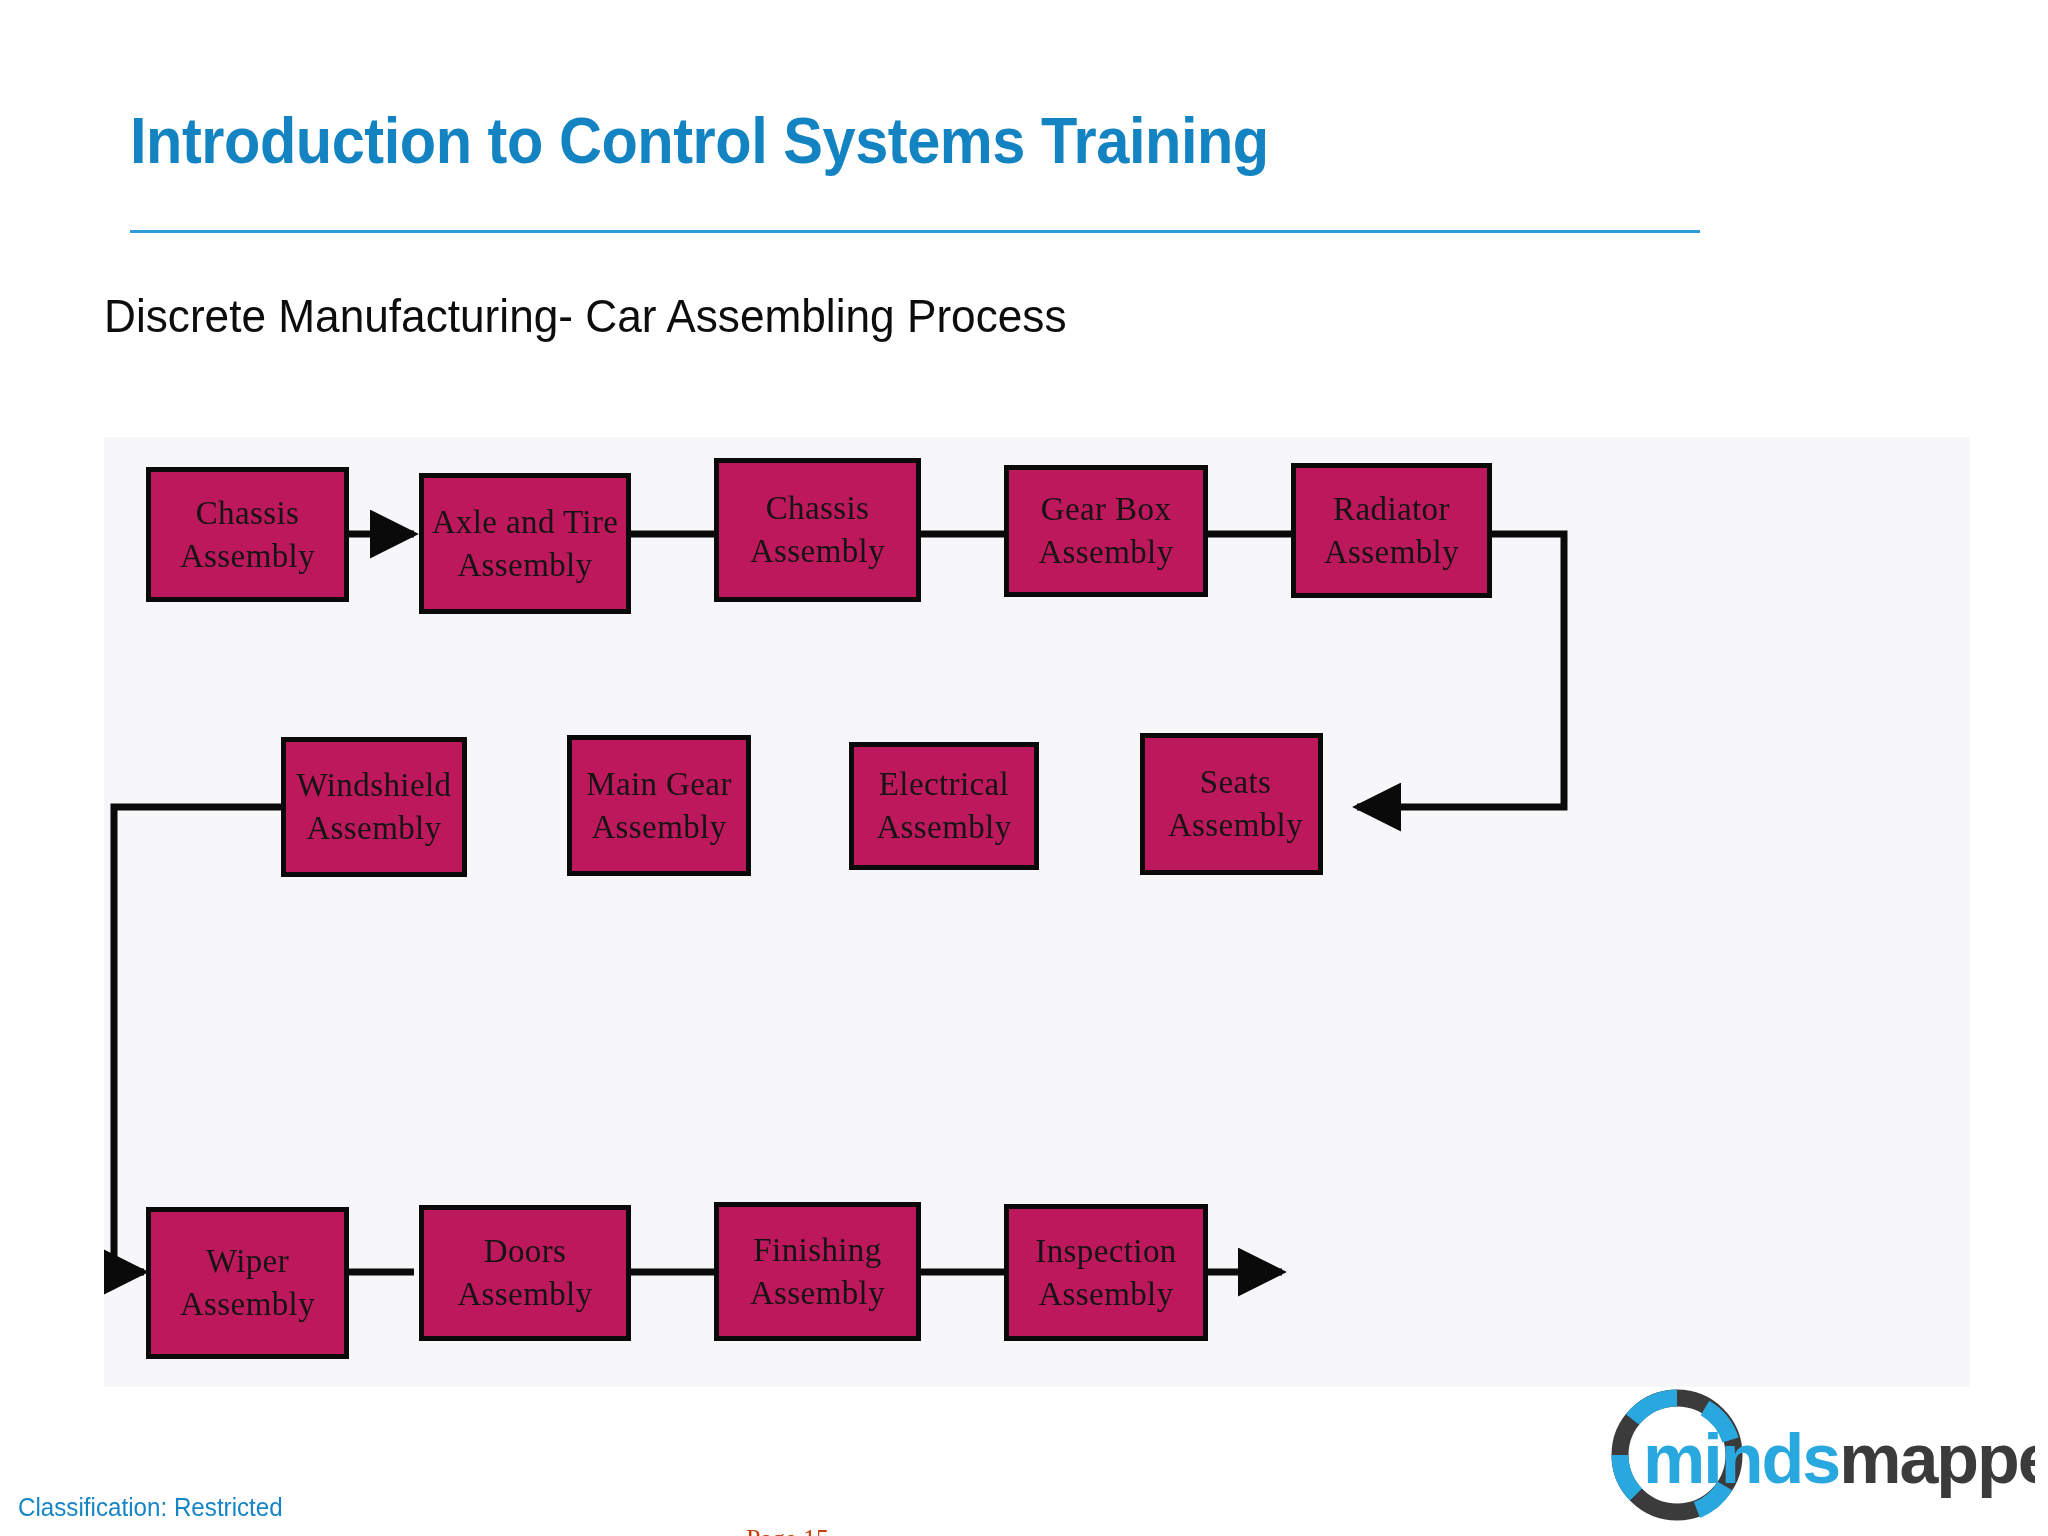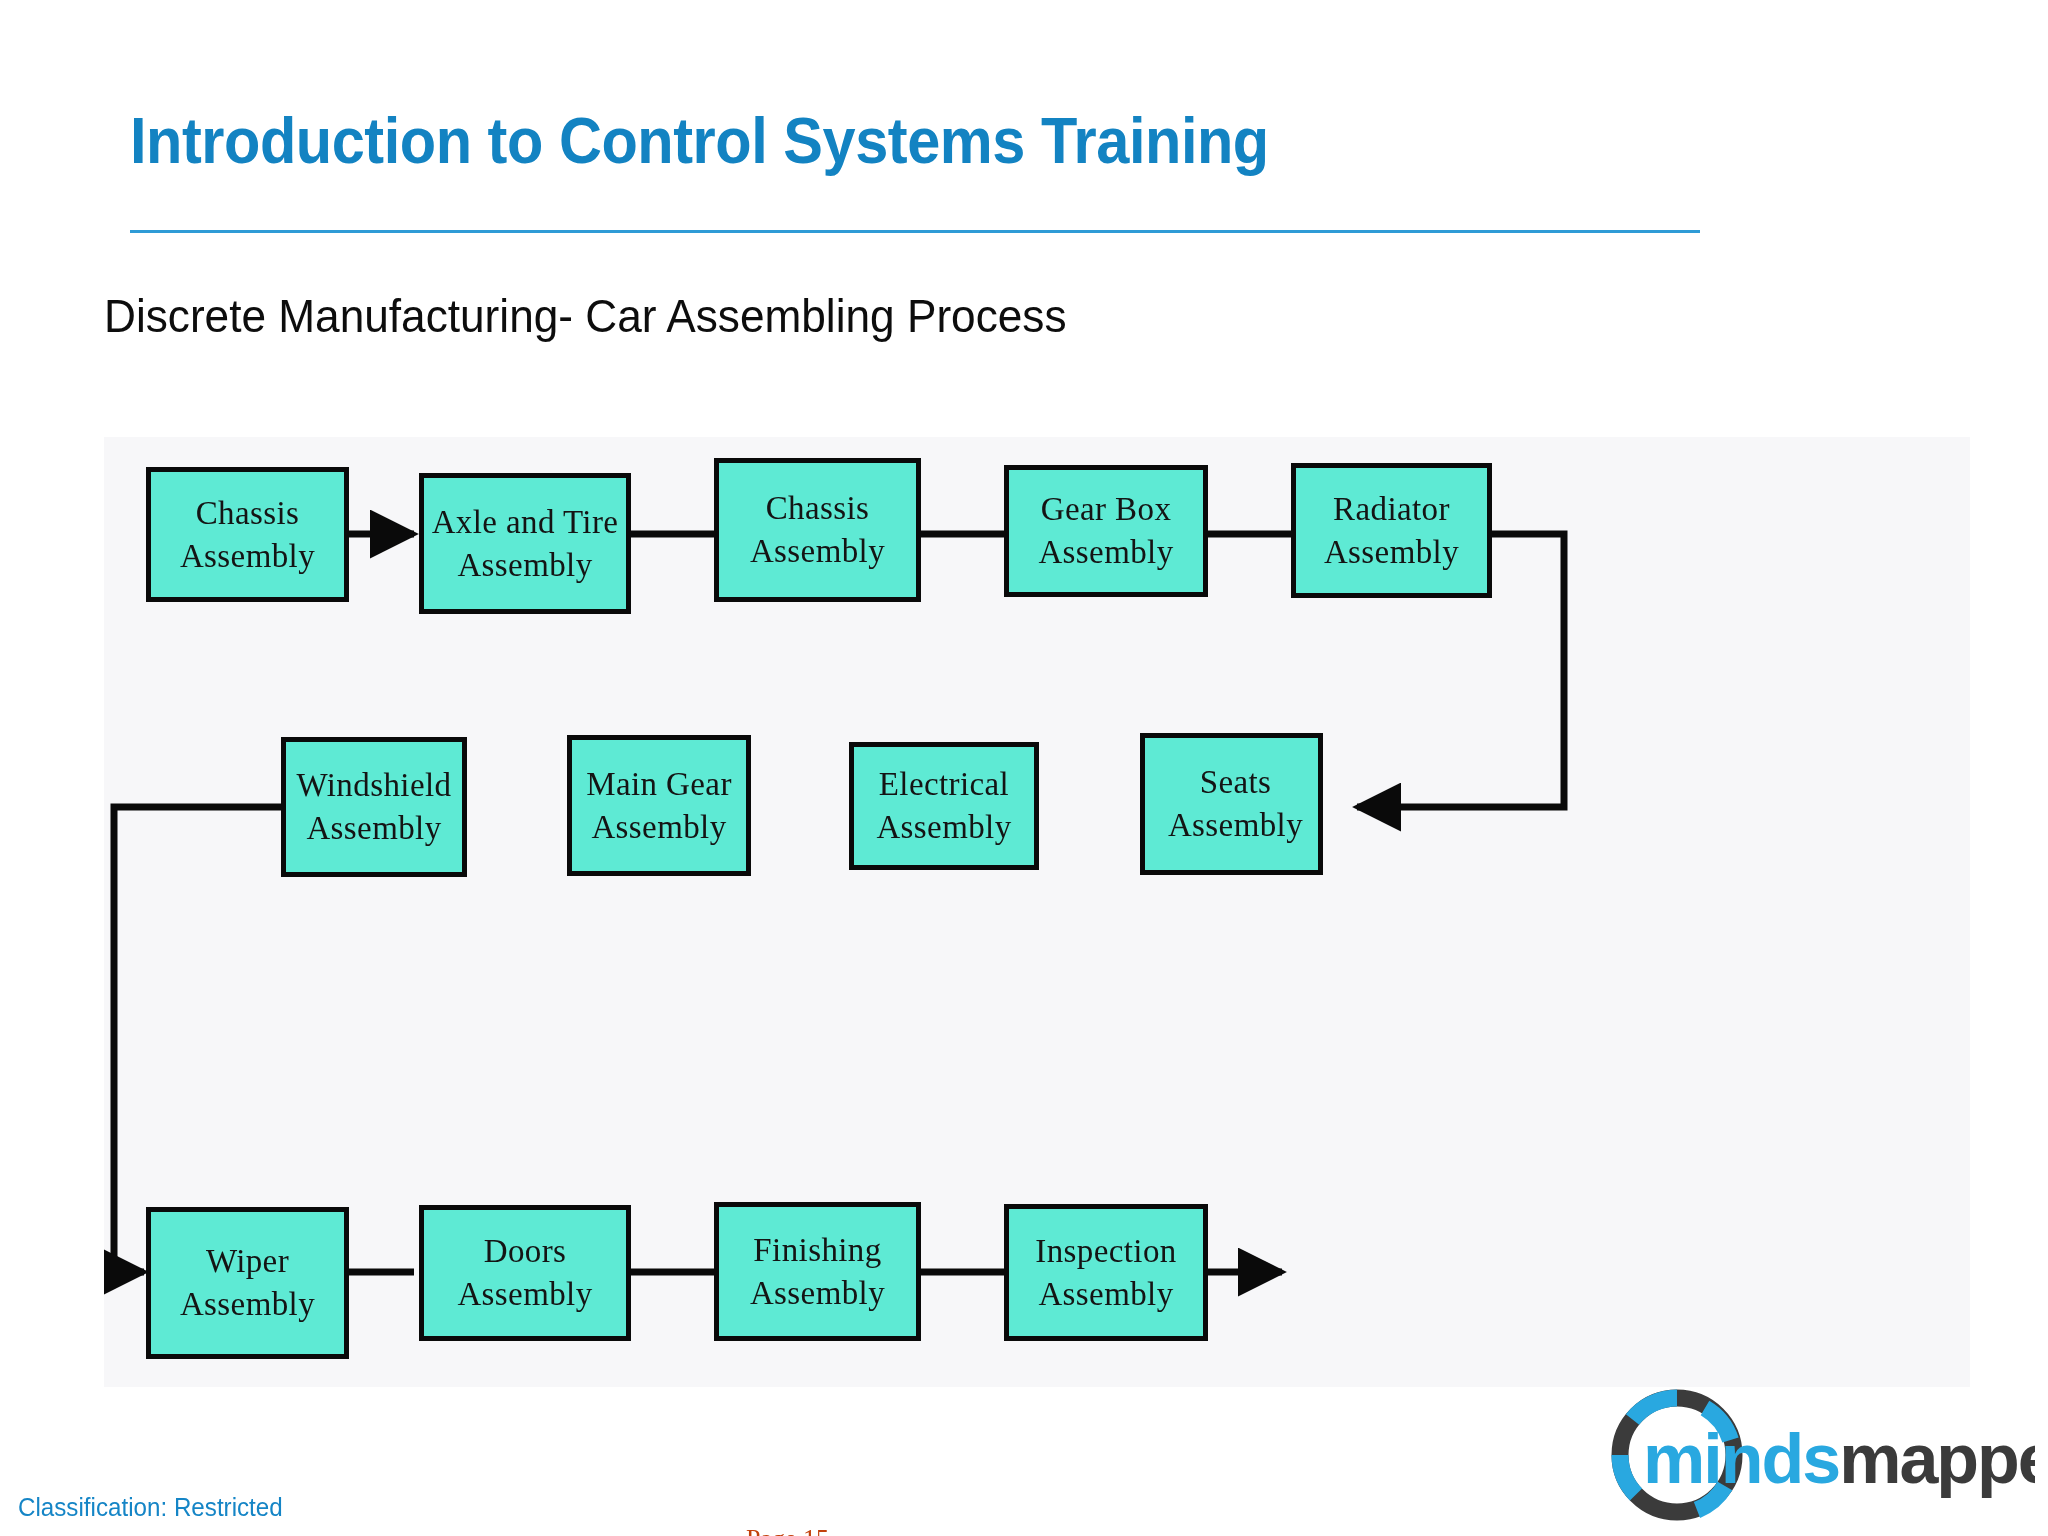--- a/index.html
+++ b/index.html
@@ -70,21 +70,21 @@
     left: 0;
     top: 0;
     width: 100%;
     height: 100%;
     display: block;
   }
 
   .node-box {
     position: absolute;
     border: 5px solid #0a0a0a;
-    background: #5eead4;
+    background: #be185d;
     box-sizing: border-box;
     display: flex;
     flex-direction: column;
     align-items: center;
     justify-content: center;
     font-family: "Liberation Serif", "DejaVu Serif", serif;
     font-size: 33px;
     color: #141414;
     line-height: 1.30;
     text-align: center;

